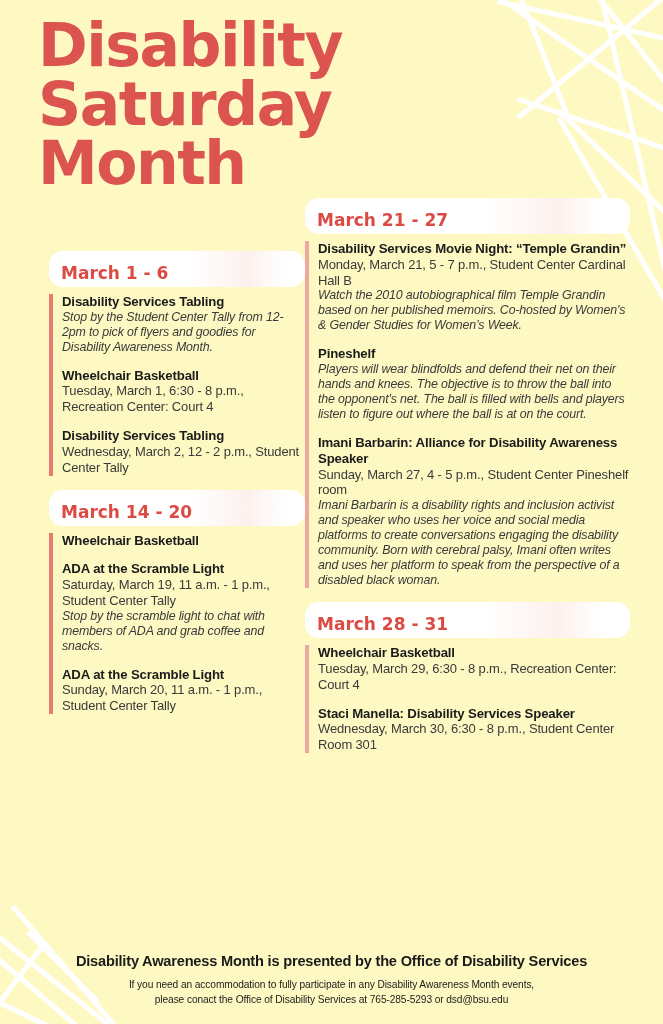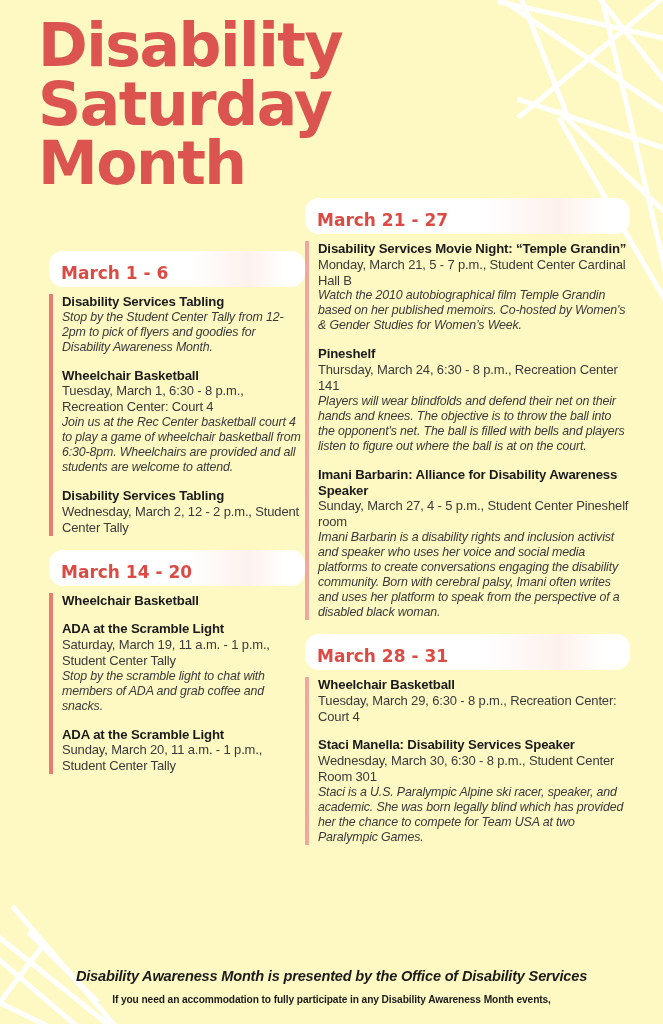--- a/index.html
+++ b/index.html
@@ -134,30 +134,29 @@
   #footer {
     position: absolute;
     left: 0;
     right: 0;
     bottom: 16px;
     text-align: center;
     z-index: 2;
   }
   #footer-main {
     font-family: "Liberation Sans", sans-serif;
-    font-style: italic;
     font-weight: 700;
     font-size: 14.6px;
     color: #1b1b1b;
     letter-spacing: -0.2px;
     margin-bottom: 9px;
   }
   .footer-sub {
     font-family: "Liberation Sans", sans-serif;
-    font-weight: 700;
+    font-weight: 400;
     font-size: 10.2px;
     line-height: 1.45;
     color: #1b1b1b;
     letter-spacing: -0.1px;
   }
 </style>
 </head>
 <body>
 
 <div id="poster">
@@ -194,21 +193,20 @@
       <div class="week">
         <div class="week-pill"><span class="week-pill-label">March 1 - 6</span></div>
         <div class="week-body">
           <div class="event">
             <div class="event-title">Disability Services Tabling</div>
             <div class="event-desc">Stop by the Student Center Tally from 12-2pm to pick of flyers and goodies for Disability Awareness Month.</div>
           </div>
           <div class="event">
             <div class="event-title">Wheelchair Basketball</div>
             <div class="event-when">Tuesday, March 1, 6:30 - 8 p.m., Recreation Center: Court 4</div>
-            <div class="event-desc">Join us at the Rec Center basketball court 4 to play a game of wheelchair basketball from 6:30-8pm. Wheelchairs are provided and all students are welcome to attend.</div>
           </div>
           <div class="event">
             <div class="event-title">Disability Services Tabling</div>
             <div class="event-when">Wednesday, March 2, 12 - 2 p.m., Student Center Tally</div>
           </div>
         </div>
       </div>
       <div class="week">
         <div class="week-pill"><span class="week-pill-label">March 14 - 20</span></div>
         <div class="week-body">
@@ -232,44 +230,43 @@
       <div class="week">
         <div class="week-pill"><span class="week-pill-label">March 21 - 27</span></div>
         <div class="week-body">
           <div class="event">
             <div class="event-title">Disability Services Movie Night: “Temple Grandin”</div>
             <div class="event-when">Monday, March 21, 5 - 7 p.m., Student Center Cardinal Hall B</div>
             <div class="event-desc">Watch the 2010 autobiographical film Temple Grandin based on her published memoirs. Co-hosted by Women's &amp; Gender Studies for Women’s Week.</div>
           </div>
           <div class="event">
             <div class="event-title">Pineshelf</div>
-            <div class="event-when">Thursday, March 24, 6:30 - 8 p.m., Recreation Center 141</div>
             <div class="event-desc">Players will wear blindfolds and defend their net on their hands and knees. The objective is to throw the ball into the opponent's net. The ball is filled with bells and players listen to figure out where the ball is at on the court.</div>
           </div>
           <div class="event">
             <div class="event-title">Imani Barbarin: Alliance for Disability Awareness Speaker</div>
             <div class="event-when">Sunday, March 27, 4 - 5 p.m., Student Center Pineshelf room</div>
             <div class="event-desc">Imani Barbarin is a disability rights and inclusion activist and speaker who uses her voice and social media platforms to create conversations engaging the disability community. Born with cerebral palsy, Imani often writes and uses her platform to speak from the perspective of a disabled black woman.</div>
           </div>
         </div>
       </div>
       <div class="week">
         <div class="week-pill"><span class="week-pill-label">March 28 - 31</span></div>
         <div class="week-body">
           <div class="event">
             <div class="event-title">Wheelchair Basketball</div>
             <div class="event-when">Tuesday, March 29, 6:30 - 8 p.m., Recreation Center: Court 4</div>
           </div>
           <div class="event">
             <div class="event-title">Staci Manella: Disability Services Speaker</div>
             <div class="event-when">Wednesday, March 30, 6:30 - 8 p.m., Student Center Room 301</div>
-            <div class="event-desc">Staci is a U.S. Paralympic Alpine ski racer, speaker, and academic. She was born legally blind which has provided her  the chance to compete for Team USA at two Paralympic Games.</div>
           </div>
         </div>
       </div>
     </div>
 
   <div id="footer">
     <div id="footer-main">Disability Awareness Month is presented by the Office of Disability Services</div>
     <div class="footer-sub">If you need an accommodation to fully participate in any Disability Awareness Month events,</div>
+    <div class="footer-sub">please conact the Office of Disability Services at 765-285-5293 or dsd@bsu.edu</div>
   </div>
 
 </div>
 
 </body></html>

